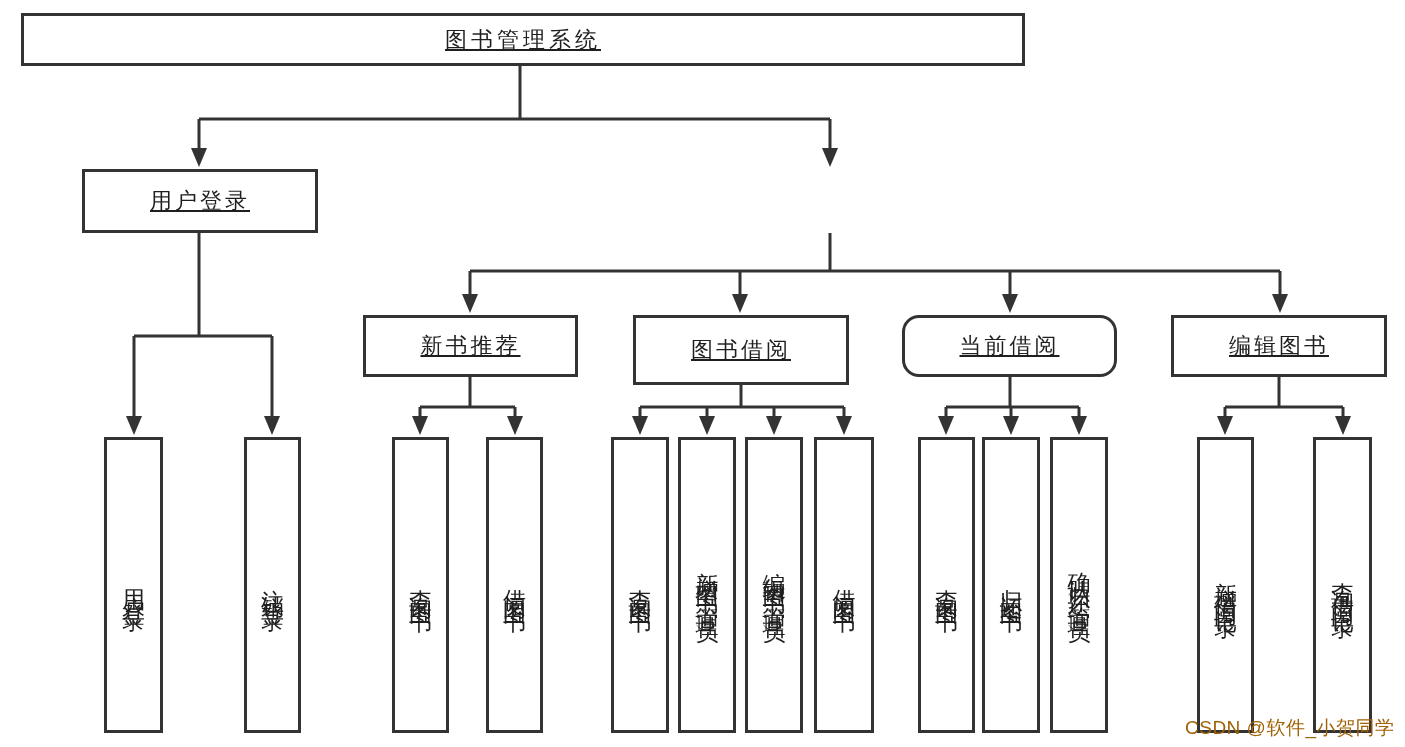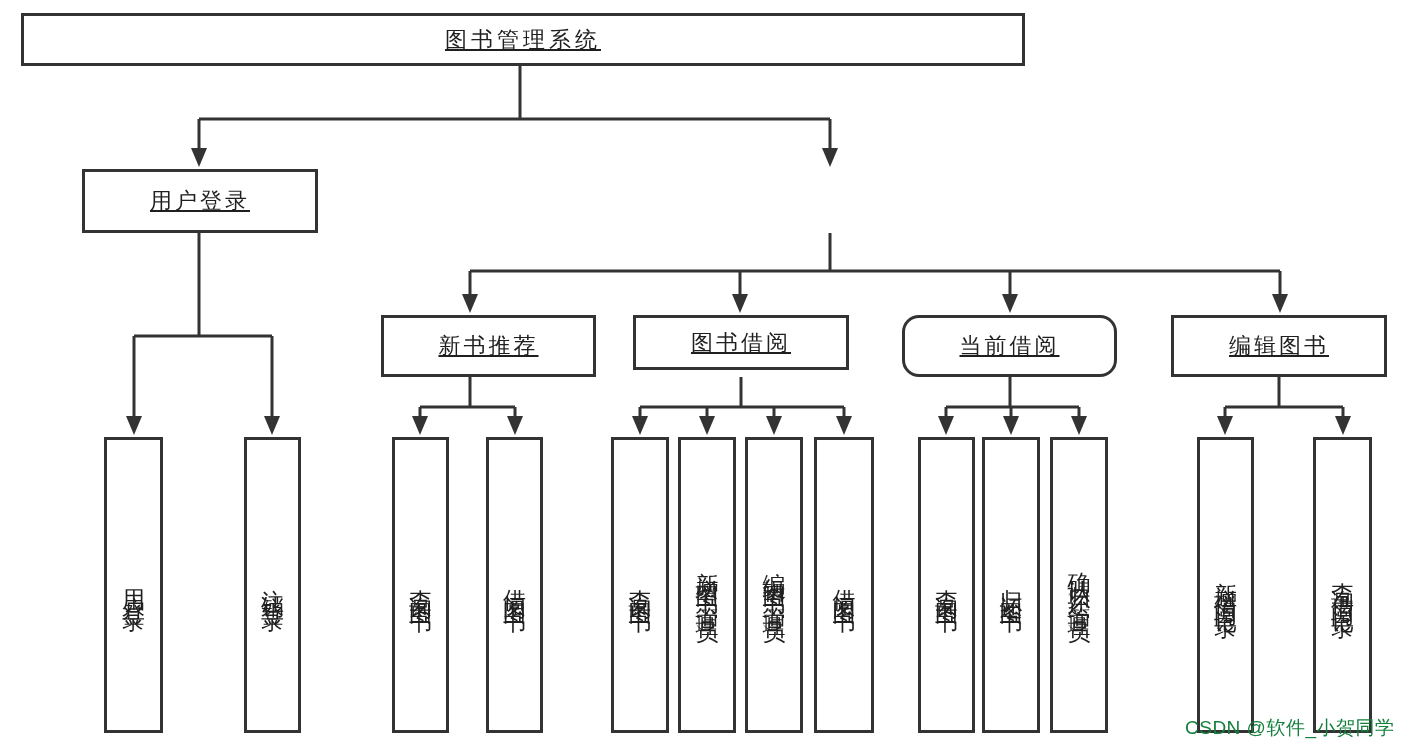--- a/index.html
+++ b/index.html
@@ -36,21 +36,21 @@
     text-orientation:mixed;
     font-size:23px;
     letter-spacing:7px;
     line-height:1;
     color:#1f1f1f;
   }
   .watermark{
     position:absolute;
     left:1185px;top:716px;
     font-size:19px;
-    color:#15803d;
+    color:#a16207;
     letter-spacing:0.5px;
     white-space:nowrap;
     z-index:5;
     line-height:1.3;
   }
 </style>
 </head>
 <body>
 
 <div id="canvas">
@@ -118,22 +118,22 @@
       <polygon points="1071,416 1087,416 1079,435"></polygon>
       <polygon points="1217,416 1233,416 1225,435"></polygon>
       <polygon points="1335,416 1351,416 1343,435"></polygon>
     </g>
   </svg>
 
   <div class="node h root" style="left:21px;top:13px;width:1004px;height:53px;">图书管理系统</div>
 
   <div class="node h" style="left:82px;top:169px;width:236px;height:64px;">用户登录</div>
 
-  <div class="node h" style="left:381px;top:315px;width:215px;height:62px;">新书推荐</div>
-  <div class="node h" style="left:633px;top:315px;width:216px;height:55px;">图书借阅</div>
+  <div class="node h" style="left:363px;top:315px;width:215px;height:62px;">新书推荐</div>
+  <div class="node h" style="left:633px;top:315px;width:216px;height:70px;">图书借阅</div>
   <div class="node h" style="left:902px;top:315px;width:215px;height:62px;border-radius:17px;">当前借阅</div>
   <div class="node h" style="left:1171px;top:315px;width:216px;height:62px;">编辑图书</div>
 
   <div class="node leaf" style="left:104px;top:437px;width:59px;height:296px;">
     <span class="vtext">用户登录</span>
   </div>
   <div class="node leaf" style="left:244px;top:437px;width:57px;height:296px;">
     <span class="vtext">注销登录</span>
   </div>
 

